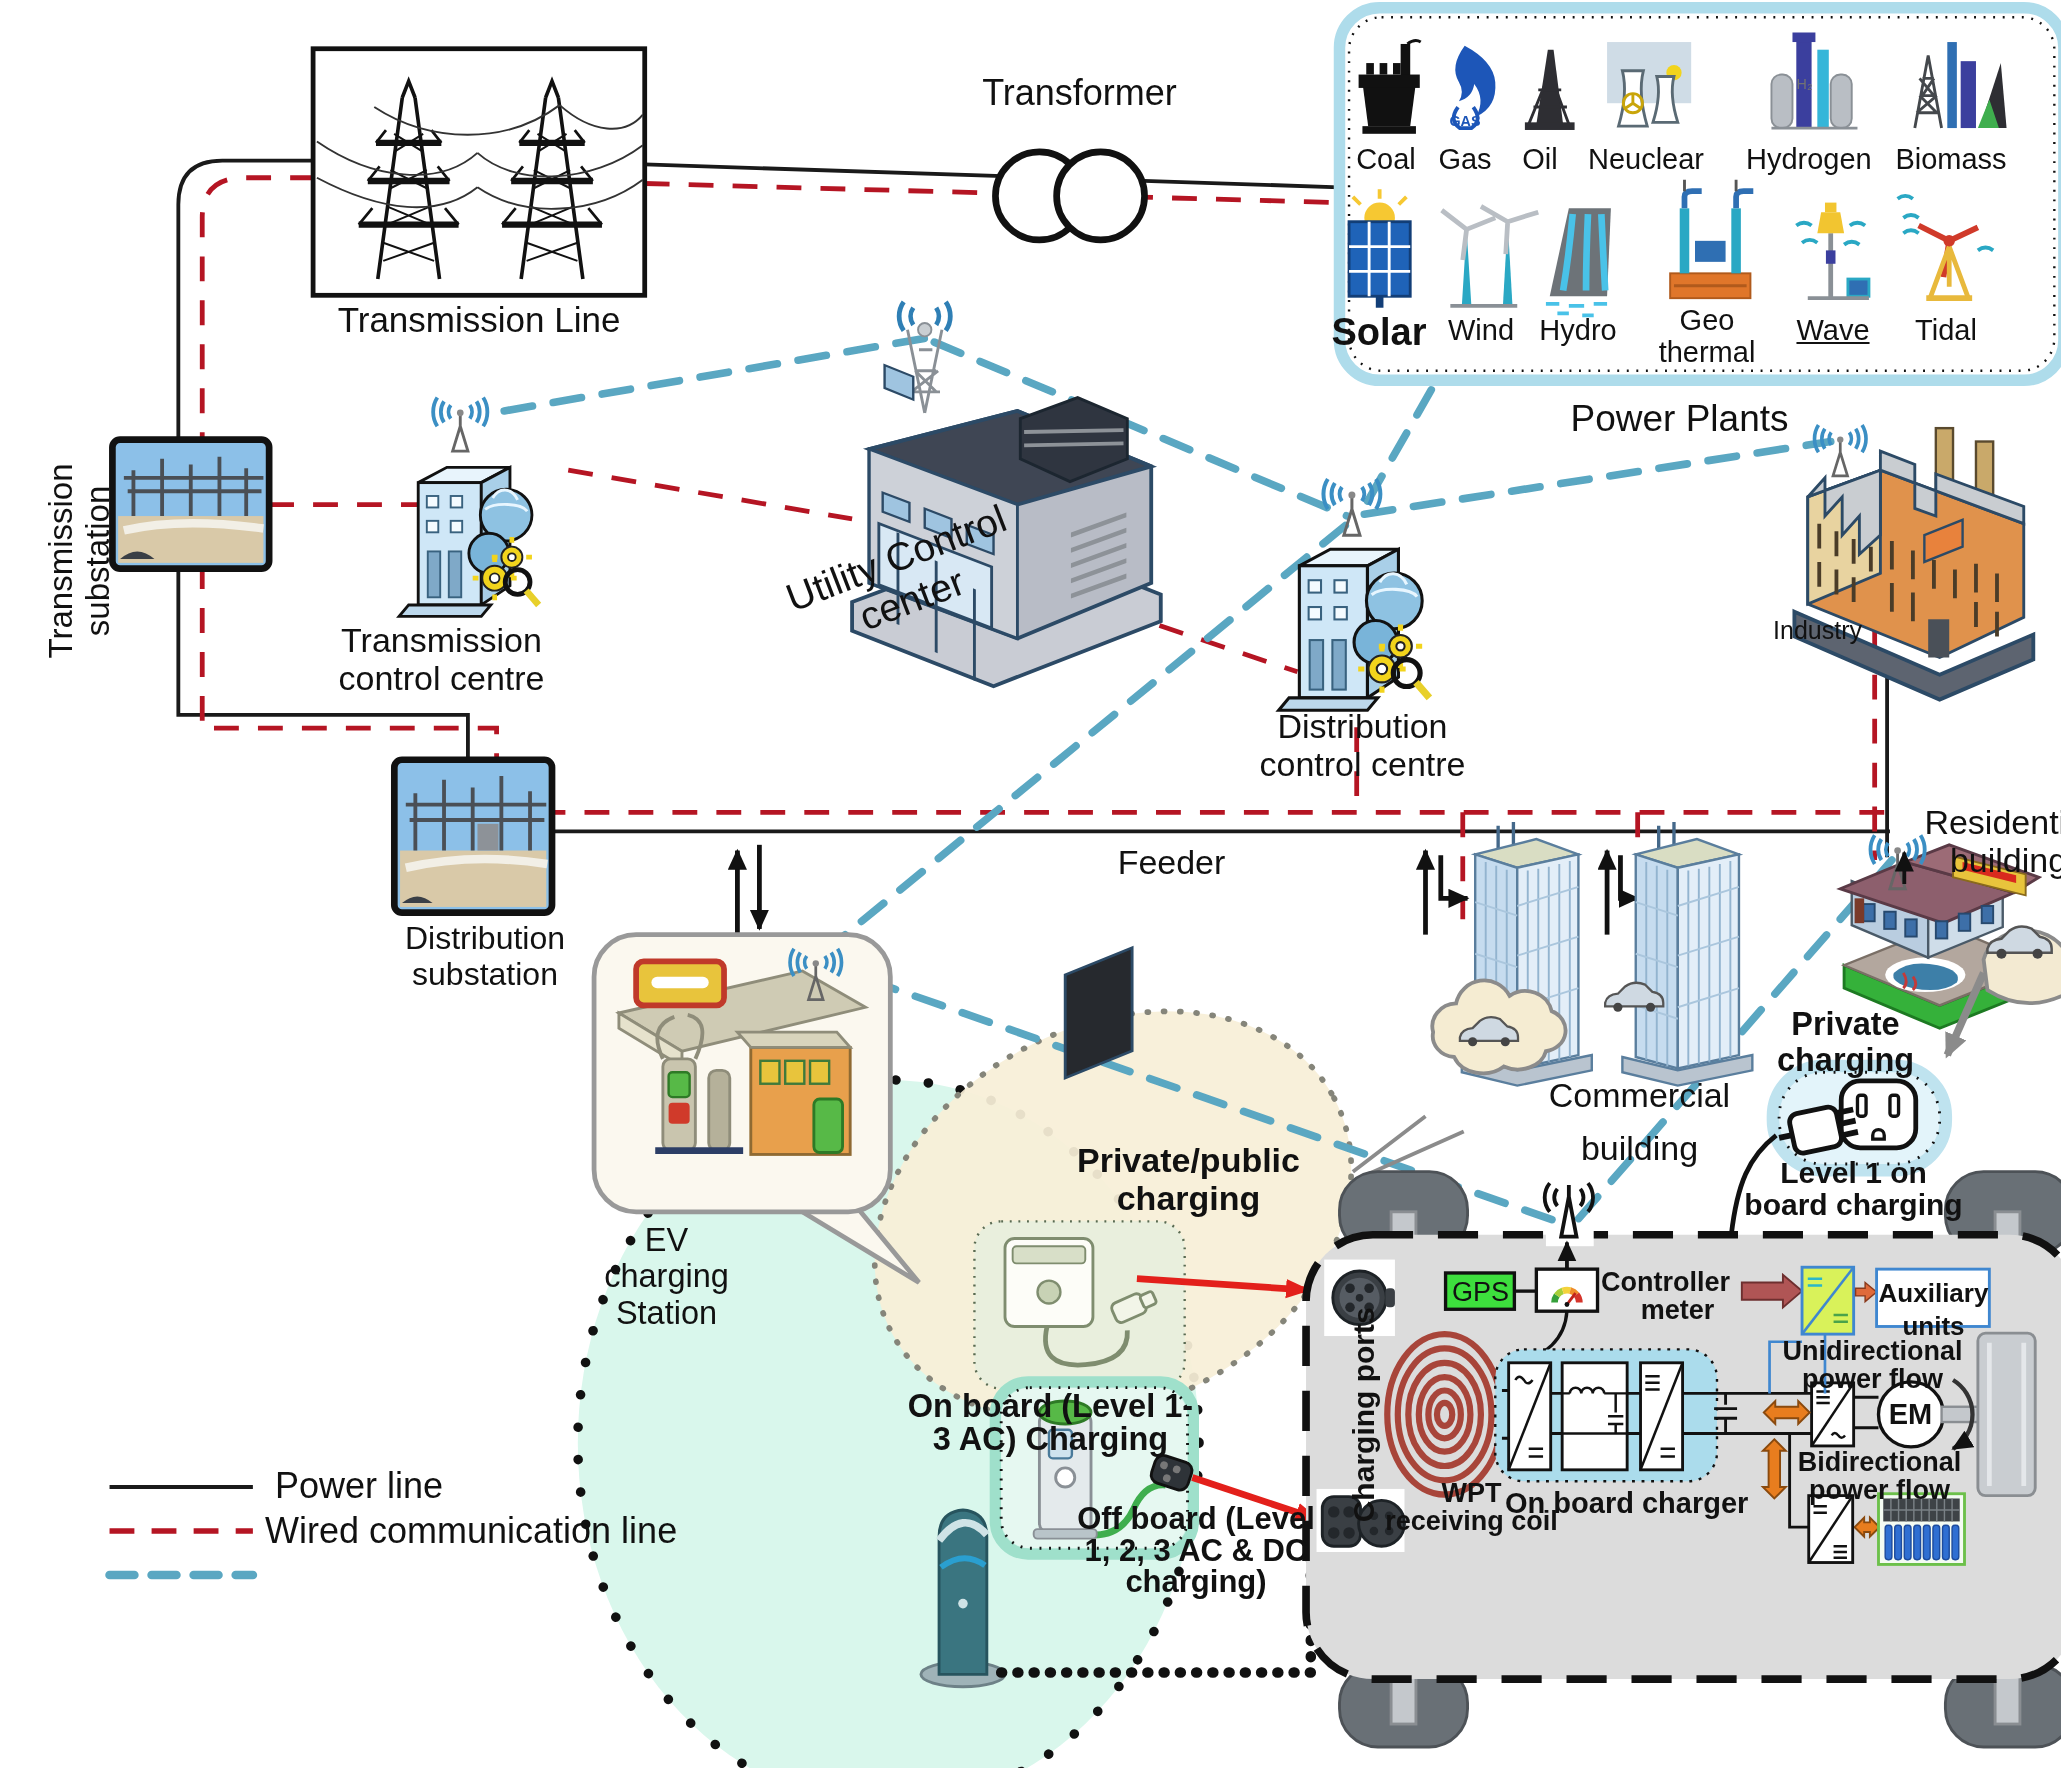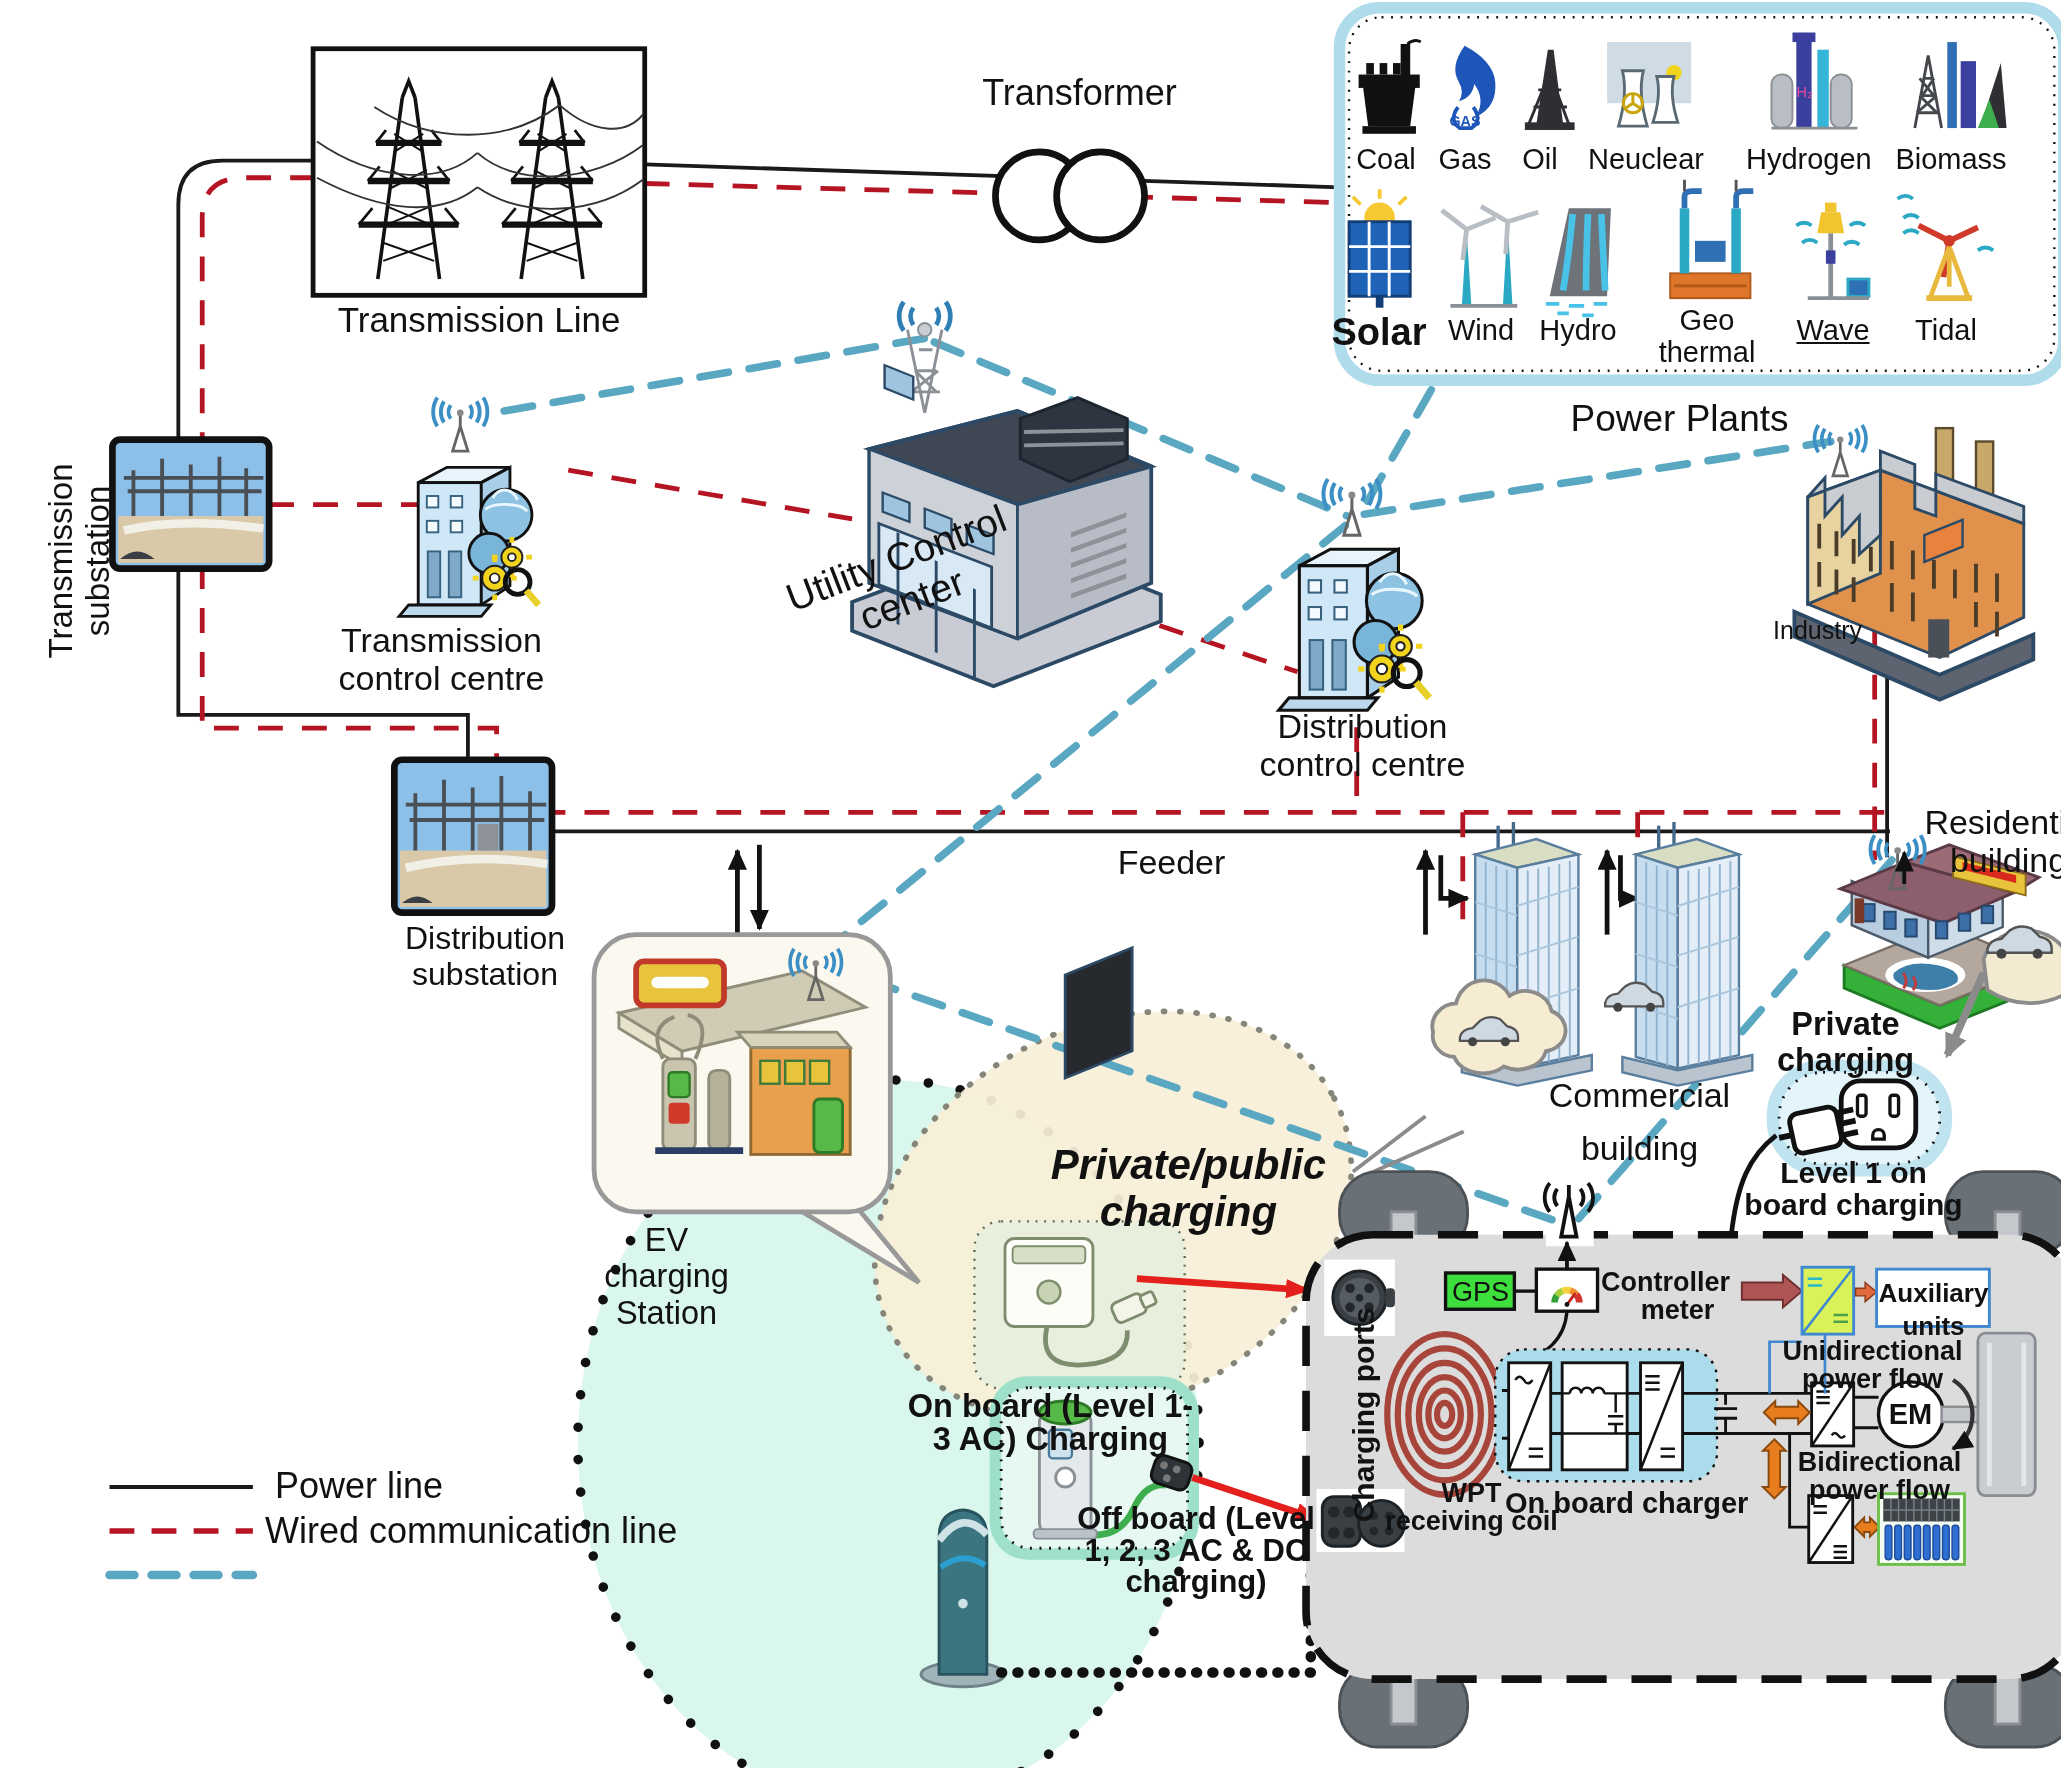--- a/index.html
+++ b/index.html
@@ -565,21 +565,21 @@
 <div class="lbl nw" style="left:937px;top:73px;width:229px;font-size:36px;">Transformer</div>
 <div class="lbl nw" style="left:296px;top:300px;width:310px;font-size:35px;">Transmission Line</div>
 <div class="lbl nw" style="left:1527px;top:398px;width:249px;font-size:37px;">Power Plants</div>
 
 <div class="lbl nw" style="left:1296px;top:143px;width:124px;font-size:29px;">Coal</div>
 <div class="lbl nw" style="left:1375px;top:143px;width:124px;font-size:29px;">Gas</div>
 <div class="lbl nw b" style="left:1413px;top:113px;width:48px;font-size:14.3px;color:#1d56b8;">GAS</div>
 <div class="lbl nw" style="left:1450px;top:143px;width:124px;font-size:29px;">Oil</div>
 <div class="lbl nw" style="left:1556px;top:143px;width:124px;font-size:29px;">Neuclear</div>
 <div class="lbl nw" style="left:1718px;top:143px;width:124px;font-size:29px;">Hydrogen</div>
-<div class="lbl nw" style="left:1762px;top:84px;width:29px;font-size:14.3px;color:#ec4899;">H₂</div>
+<div class="lbl nw" style="left:1762px;top:76px;width:29px;font-size:14.3px;color:#737373;">H₂</div>
 <div class="lbl nw" style="left:1861px;top:143px;width:124px;font-size:29px;">Biomass</div>
 
 <div class="lbl nw" style="left:1289px;top:311px;width:124px;font-size:38px;font-weight:bold;">Solar</div>
 <div class="lbl nw" style="left:1391px;top:314px;width:124px;font-size:29px;">Wind</div>
 <div class="lbl nw" style="left:1488px;top:314px;width:124px;font-size:29px;">Hydro</div>
 <div class="lbl" style="left:1617px;top:304px;width:124px;font-size:29px;">
   <span>Geo</span>
   <span>thermal</span>
 </div>
 <div class="lbl nw" style="left:1743px;top:314px;width:124px;font-size:29px;text-decoration:underline;">Wave</div>
@@ -621,21 +621,21 @@
   <span style="margin-top:15.3px;">building</span>
 </div>
 <div class="lbl b" style="left:1722px;top:1006px;width:191px;font-size:32.5px;">
   <span>Private</span>
   <span>charging</span>
 </div>
 <div class="lbl b" style="left:1709px;top:1157px;width:233px;font-size:30px;line-height:1.05;">
   <span>Level 1 on</span>
   <span>board charging</span>
 </div>
-<div class="lbl b" style="left:1017px;top:1141px;width:287px;font-size:42px;font-style:italic;">
+<div class="lbl b" style="left:1017px;top:1141px;width:287px;font-size:34px;">
   <span>Private/public</span>
   <span>charging</span>
 </div>
 <div class="lbl b" style="left:879px;top:1390px;width:287px;font-size:32.5px;line-height:1.02;">
   <span>On board (Level 1-</span>
   <span>3 AC) Charging</span>
 </div>
 <div class="lbl b" style="left:1043px;top:1503px;width:250px;font-size:31px;line-height:1.02;">
   <span>Off board (Level</span>
   <span>1, 2, 3 AC &amp; DC</span>

